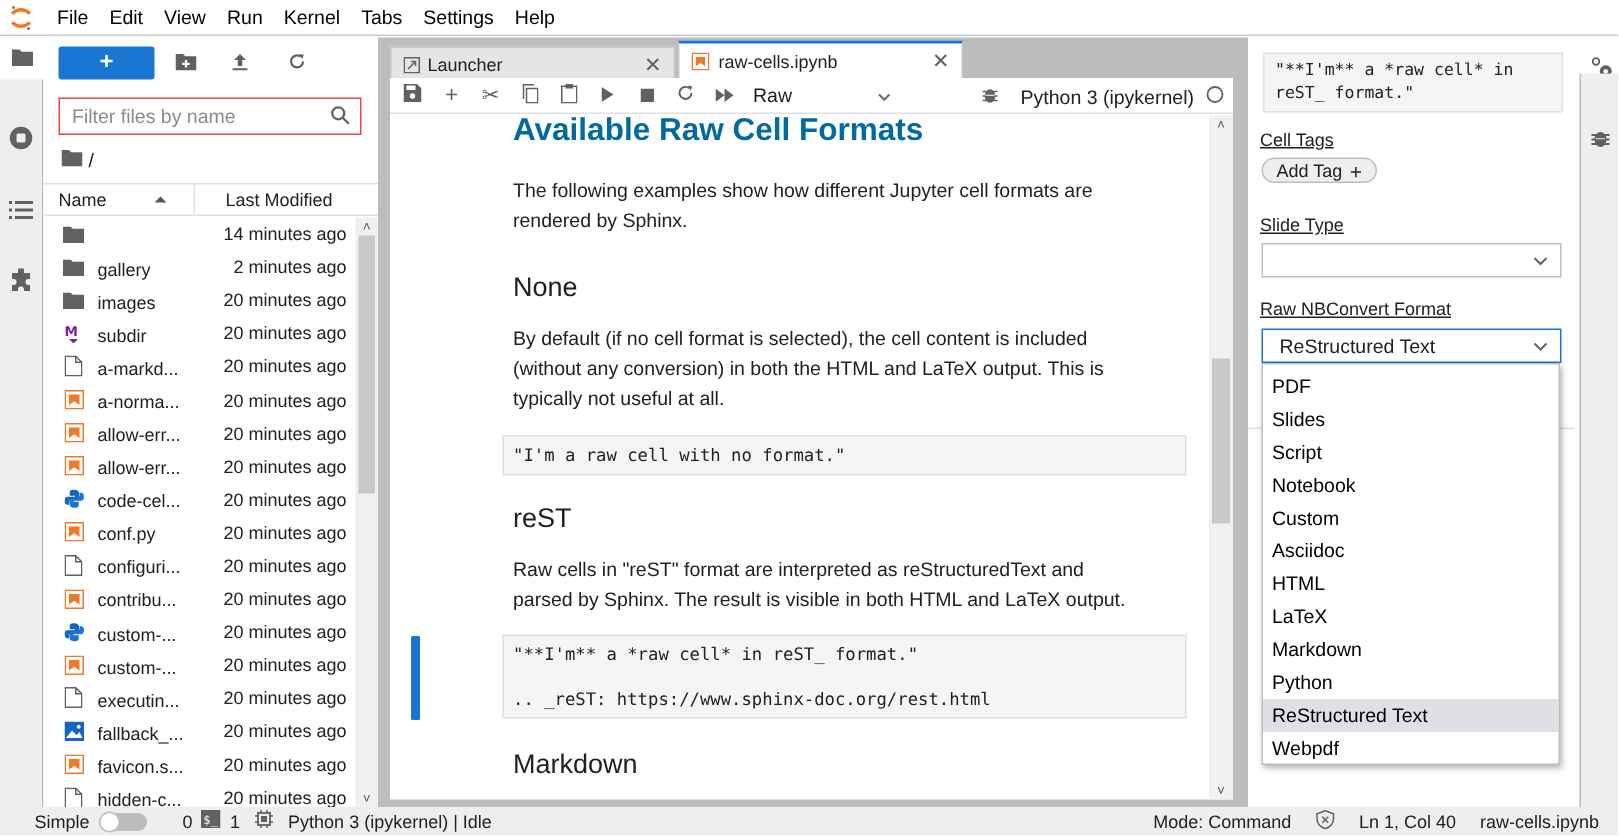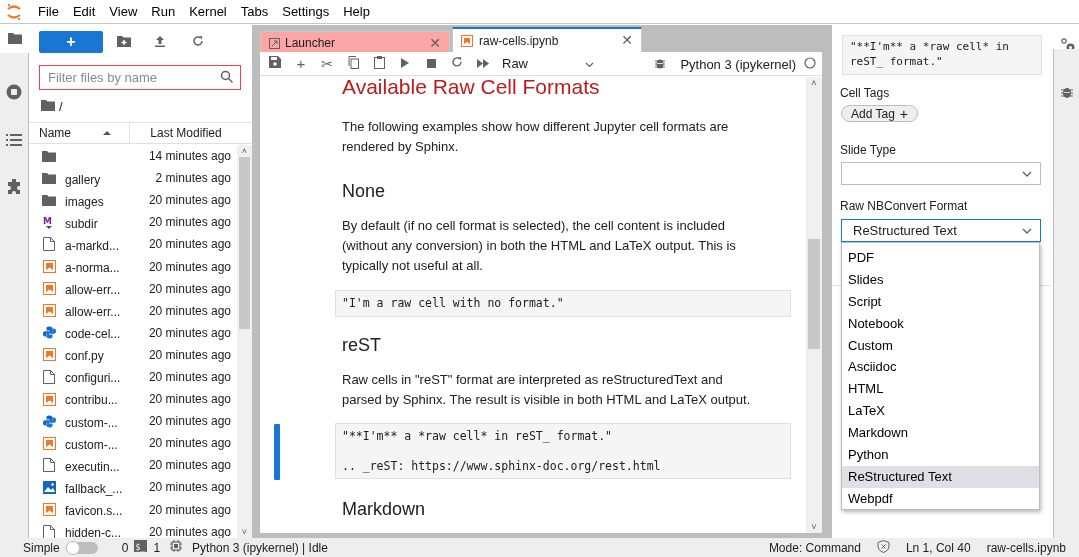--- a/index.html
+++ b/index.html
@@ -38,44 +38,44 @@
 #fb-scroll { position: absolute; left: 208px; top: 120px; width: 15px; height: 393px; background: #f0f0f0; }
 #fb-scroll .thumb { position: absolute; left: 2px; top: 12px; width: 11px; height: 172px; background: #c8c8c8; }
 #fb-scroll .arrow-up, #fb-scroll .arrow-down { position: absolute; left: 0; width: 15px; height: 12px; font-size: 9px; color: #555; text-align: center; line-height: 12px; }
 
 
 #split-left { position: absolute; left: 252px; top: 25px; width: 8px; height: 513px; background: #bdbdbd; }
 #main-bg { position: absolute; left: 260px; top: 25px; width: 570px; height: 513px; background: #bdbdbd; }
 
 
 #tabbar { position: absolute; left: 260px; top: 27px; height: 25px; width: 570px; }
-.tab { position: absolute; top: 4px; height: 23px; background: #fca5a5; border: 1px solid #c8c8c8; border-bottom: none; display: flex; align-items: center; font-size: 12px; padding-left: 8px; }
+.tab { position: absolute; top: 4px; height: 23px; background: #e5e5e5; border: 1px solid #c8c8c8; border-bottom: none; display: flex; align-items: center; font-size: 12px; padding-left: 8px; }
 .tab.active { background: #fff; top: 0; height: 25px; border-top: 2px solid #1976d2; }
 .tab .tab-close { position: absolute; right: 8px; top: 3px; font-size: 14px; color: #616161; }
 
 
 #nb-panel { position: absolute; left: 260px; top: 52px; width: 562px; height: 481px; background: #fff; }
 #nb-toolbar { position: absolute; left: 0; top: 0; width: 562px; height: 24px; border-bottom: 1px solid #e0e0e0; display: flex; align-items: center; }
 .tb-btn { width: 26px; height: 24px; display: flex; align-items: center; justify-content: center; color: #616161; }
 #celltype { margin-left: 6px; width: 100px; height: 20px; display: flex; align-items: center; justify-content: space-between; font-size: 13px; padding-right: 8px; }
 #kernel-area { position: absolute; right: 6px; top: 0; height: 24px; display: flex; align-items: center; gap: 8px; font-size: 13px; }
 #nb-content { position: absolute; left: 0; top: 25px; width: 546px; height: 456px; overflow: hidden; }
 #nb-scroll { position: absolute; left: 546px; top: 25px; width: 16px; height: 456px; background: #f0f0f0; }
 #nb-scroll .thumb { position: absolute; left: 2px; top: 162px; width: 12px; height: 110px; background: #c8c8c8; }
-.nb-h1 { position: absolute; left: 82px; font-size: 21px; font-weight: normal; color: #b91c1c; }
+.nb-h1 { position: absolute; left: 82px; font-size: 21px; font-weight: bold; color: #0369a1; }
 .nb-h2 { position: absolute; left: 82px; font-size: 18px; font-weight: normal; color: #212121; }
 .nb-p { position: absolute; left: 82px; width: 410px; font-size: 13px; line-height: 20px; color: #212121; }
 .raw-cell { position: absolute; left: 75px; width: 456px; background: #f5f5f5; border: 1px solid #e0e0e0; font-family: "DejaVu Sans Mono", "Liberation Mono", monospace; font-size: 11.5px; color: #212121; padding: 4px 6px; line-height: 22px; white-space: pre; }
 .active-bar { position: absolute; left: 14px; width: 6px; background: #1976d2; border-radius: 1px; }
 
 
 #split-right { position: absolute; left: 830px; top: 25px; width: 2px; height: 513px; background: #bdbdbd; }
 #prop-panel { position: absolute; left: 832px; top: 25px; width: 218px; height: 513px; background: #fff; }
 #prop-raw { position: absolute; left: 10px; top: 10px; width: 200px; height: 40px; background: #f5f5f5; border: 1px solid #e0e0e0; font-family: "DejaVu Sans Mono", "Liberation Mono", monospace; font-size: 11px; line-height: 15px; padding: 3px 7px; white-space: pre; color: #212121; }
-.prop-label { position: absolute; left: 8px; font-size: 12px; color: #212121; }
+.prop-label { position: absolute; left: 8px; font-size: 12px; color: #212121; text-decoration: underline; }
 #add-tag { position: absolute; left: 9px; top: 80px; height: 17px; width: 77px; border: 1px solid #bdbdbd; border-radius: 9px; background: #eee; font-size: 12px; display: flex; align-items: center; padding-left: 9px; gap: 5px; }
 .prop-select { position: absolute; left: 9px; width: 200px; height: 23px; border: 1px solid #bdbdbd; background: #fff; display: flex; align-items: center; padding-left: 11px; font-size: 13px; }
 .prop-select.focused { border: 1px solid #1976d2; }
 .prop-select .chev { position: absolute; right: 8px; top: 4px; }
 #prop-sep { position: absolute; left: 0; top: 260px; width: 218px; height: 1px; background: #e0e0e0; }
 #dropdown { position: absolute; left: 841px; top: 242px; width: 199px; height: 268px; background: #fff; border: 1px solid #bdbdbd; box-shadow: 1px 2px 4px rgba(0,0,0,0.3); }
 .dd-item { height: 21.9px; line-height: 21.9px; padding-left: 6px; font-size: 13px; color: #000; }
 .dd-item.selected { background: #dfdfe5; }
 
 

